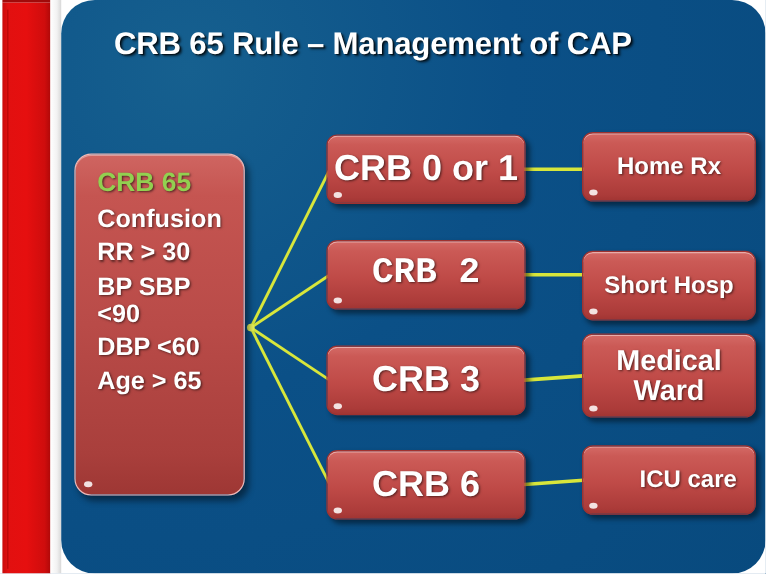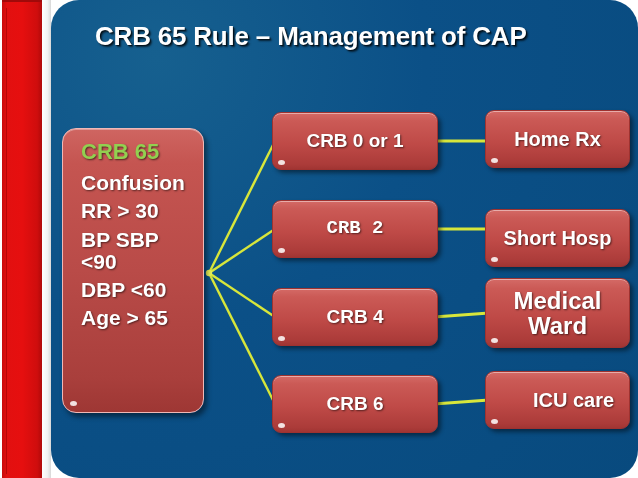--- a/index.html
+++ b/index.html
@@ -142,21 +142,21 @@
     text-align: left;
     text-shadow: 1px 1px 2px rgba(0,0,0,.55);
     line-height: 1.06;
   }
 
   
   .score-box {
     left: 221px;
     width: 166px;
     height: 58px;
-    font-size: 19px;
+    font-size: 30px;
   }
   #score-box-0 { top: 112px; }
   #score-box-1 { top: 200px; font-family: Liberation Mono, monospace; }
   #score-box-2 { top: 288px; }
   #score-box-3 { top: 375px; }
 
   
   .mgmt-box {
     left: 434px;
     width: 145px;
@@ -203,21 +203,21 @@
       <div class="crit-item">Age &gt; 65</div>
     </div>
 
     <div class="rbox score-box" id="score-box-0">
       <span>CRB  0 or 1</span>
     </div>
     <div class="rbox score-box" id="score-box-1">
       <span>CRB  2</span>
     </div>
     <div class="rbox score-box" id="score-box-2">
-      <span>CRB  4</span>
+      <span>CRB  3</span>
     </div>
     <div class="rbox score-box" id="score-box-3">
       <span>CRB 6</span>
     </div>
 
     <div class="rbox mgmt-box" id="mgmt-box-0">
       <span>Home Rx</span>
     </div>
     <div class="rbox mgmt-box" id="mgmt-box-1">
       <span>Short Hosp</span>

